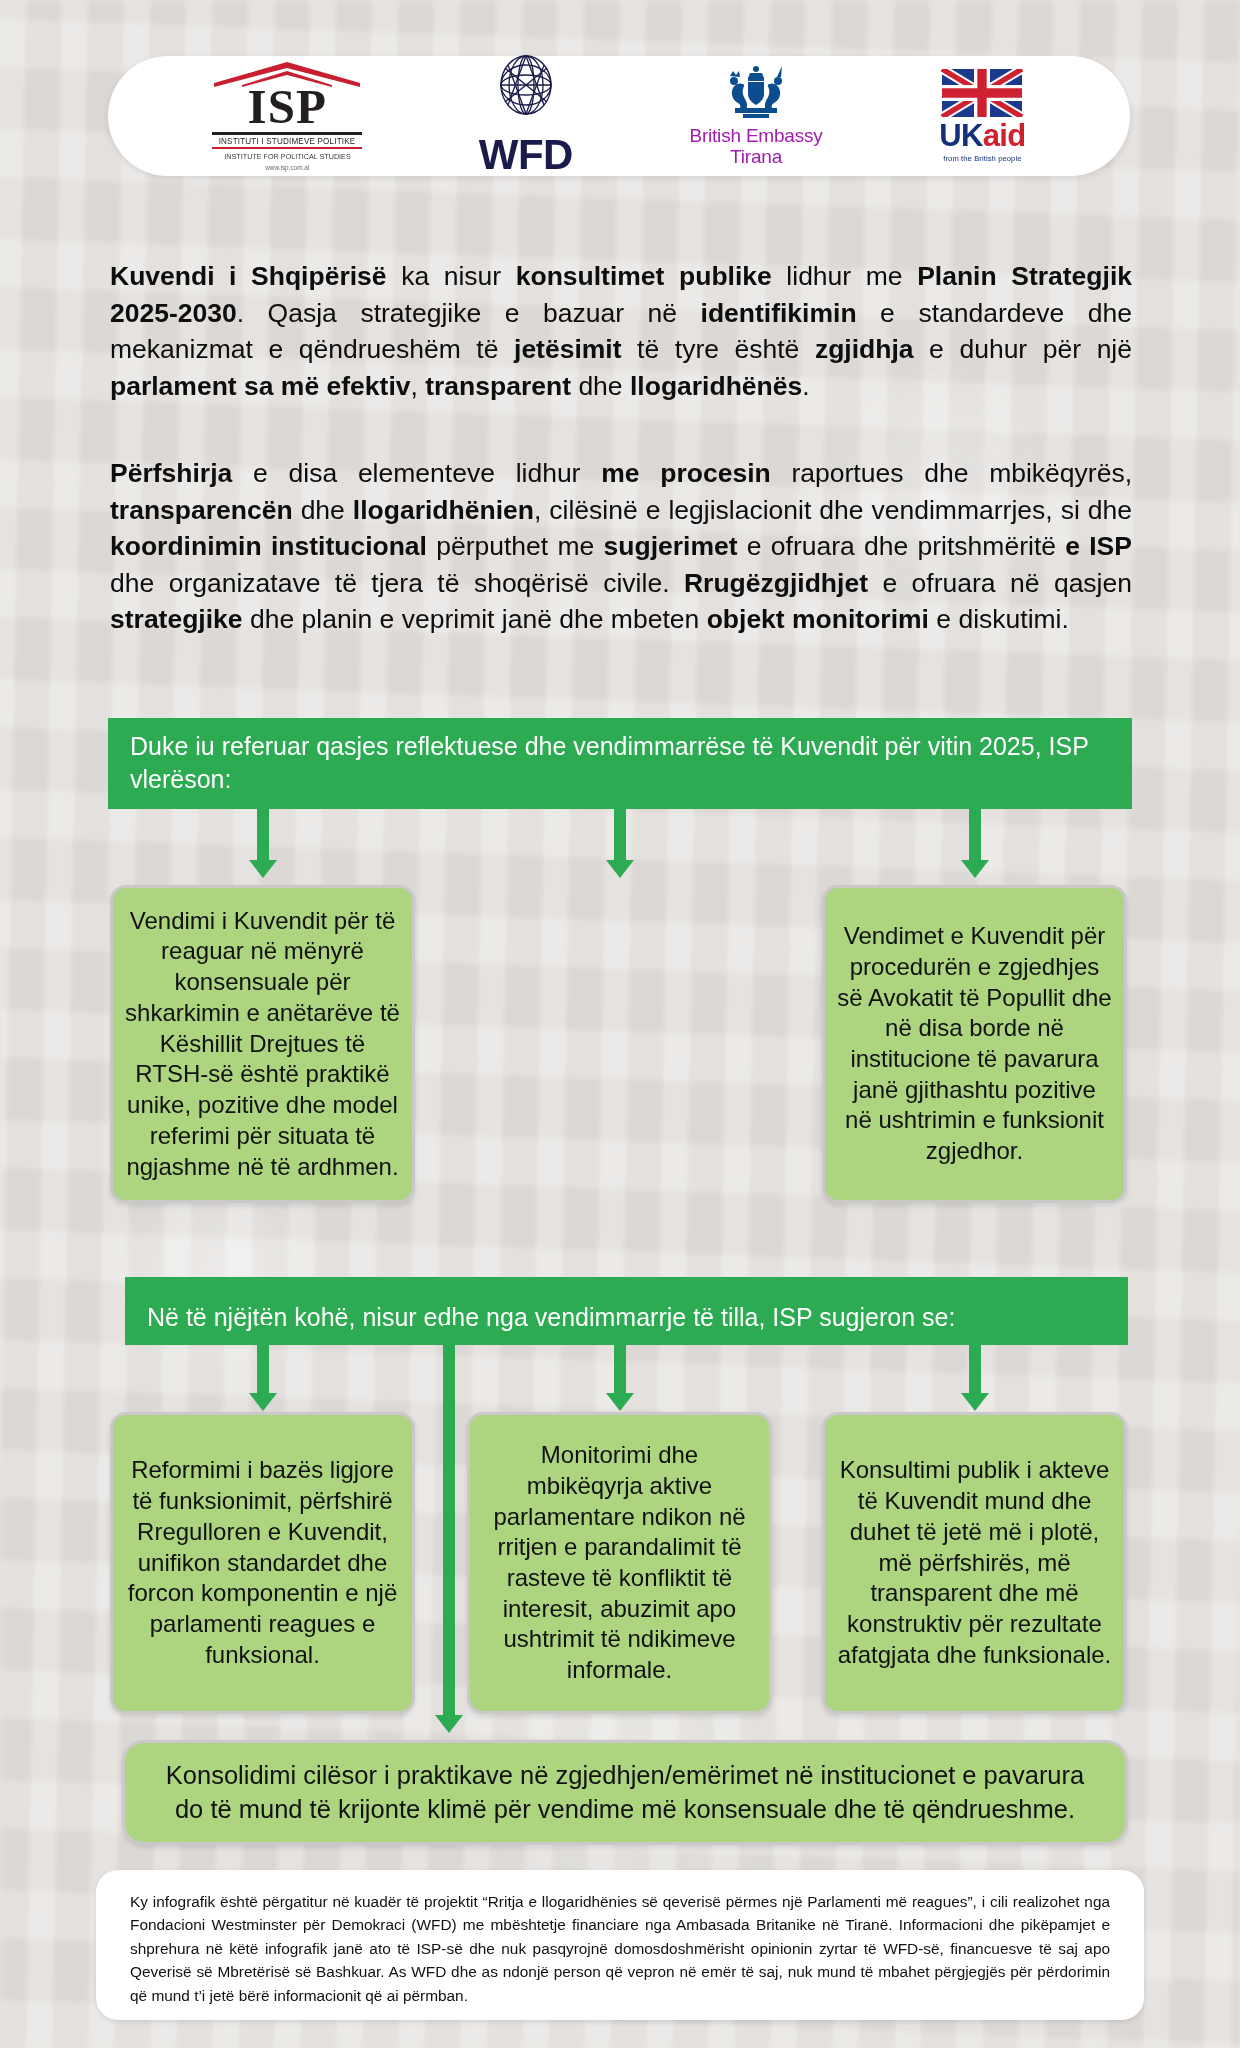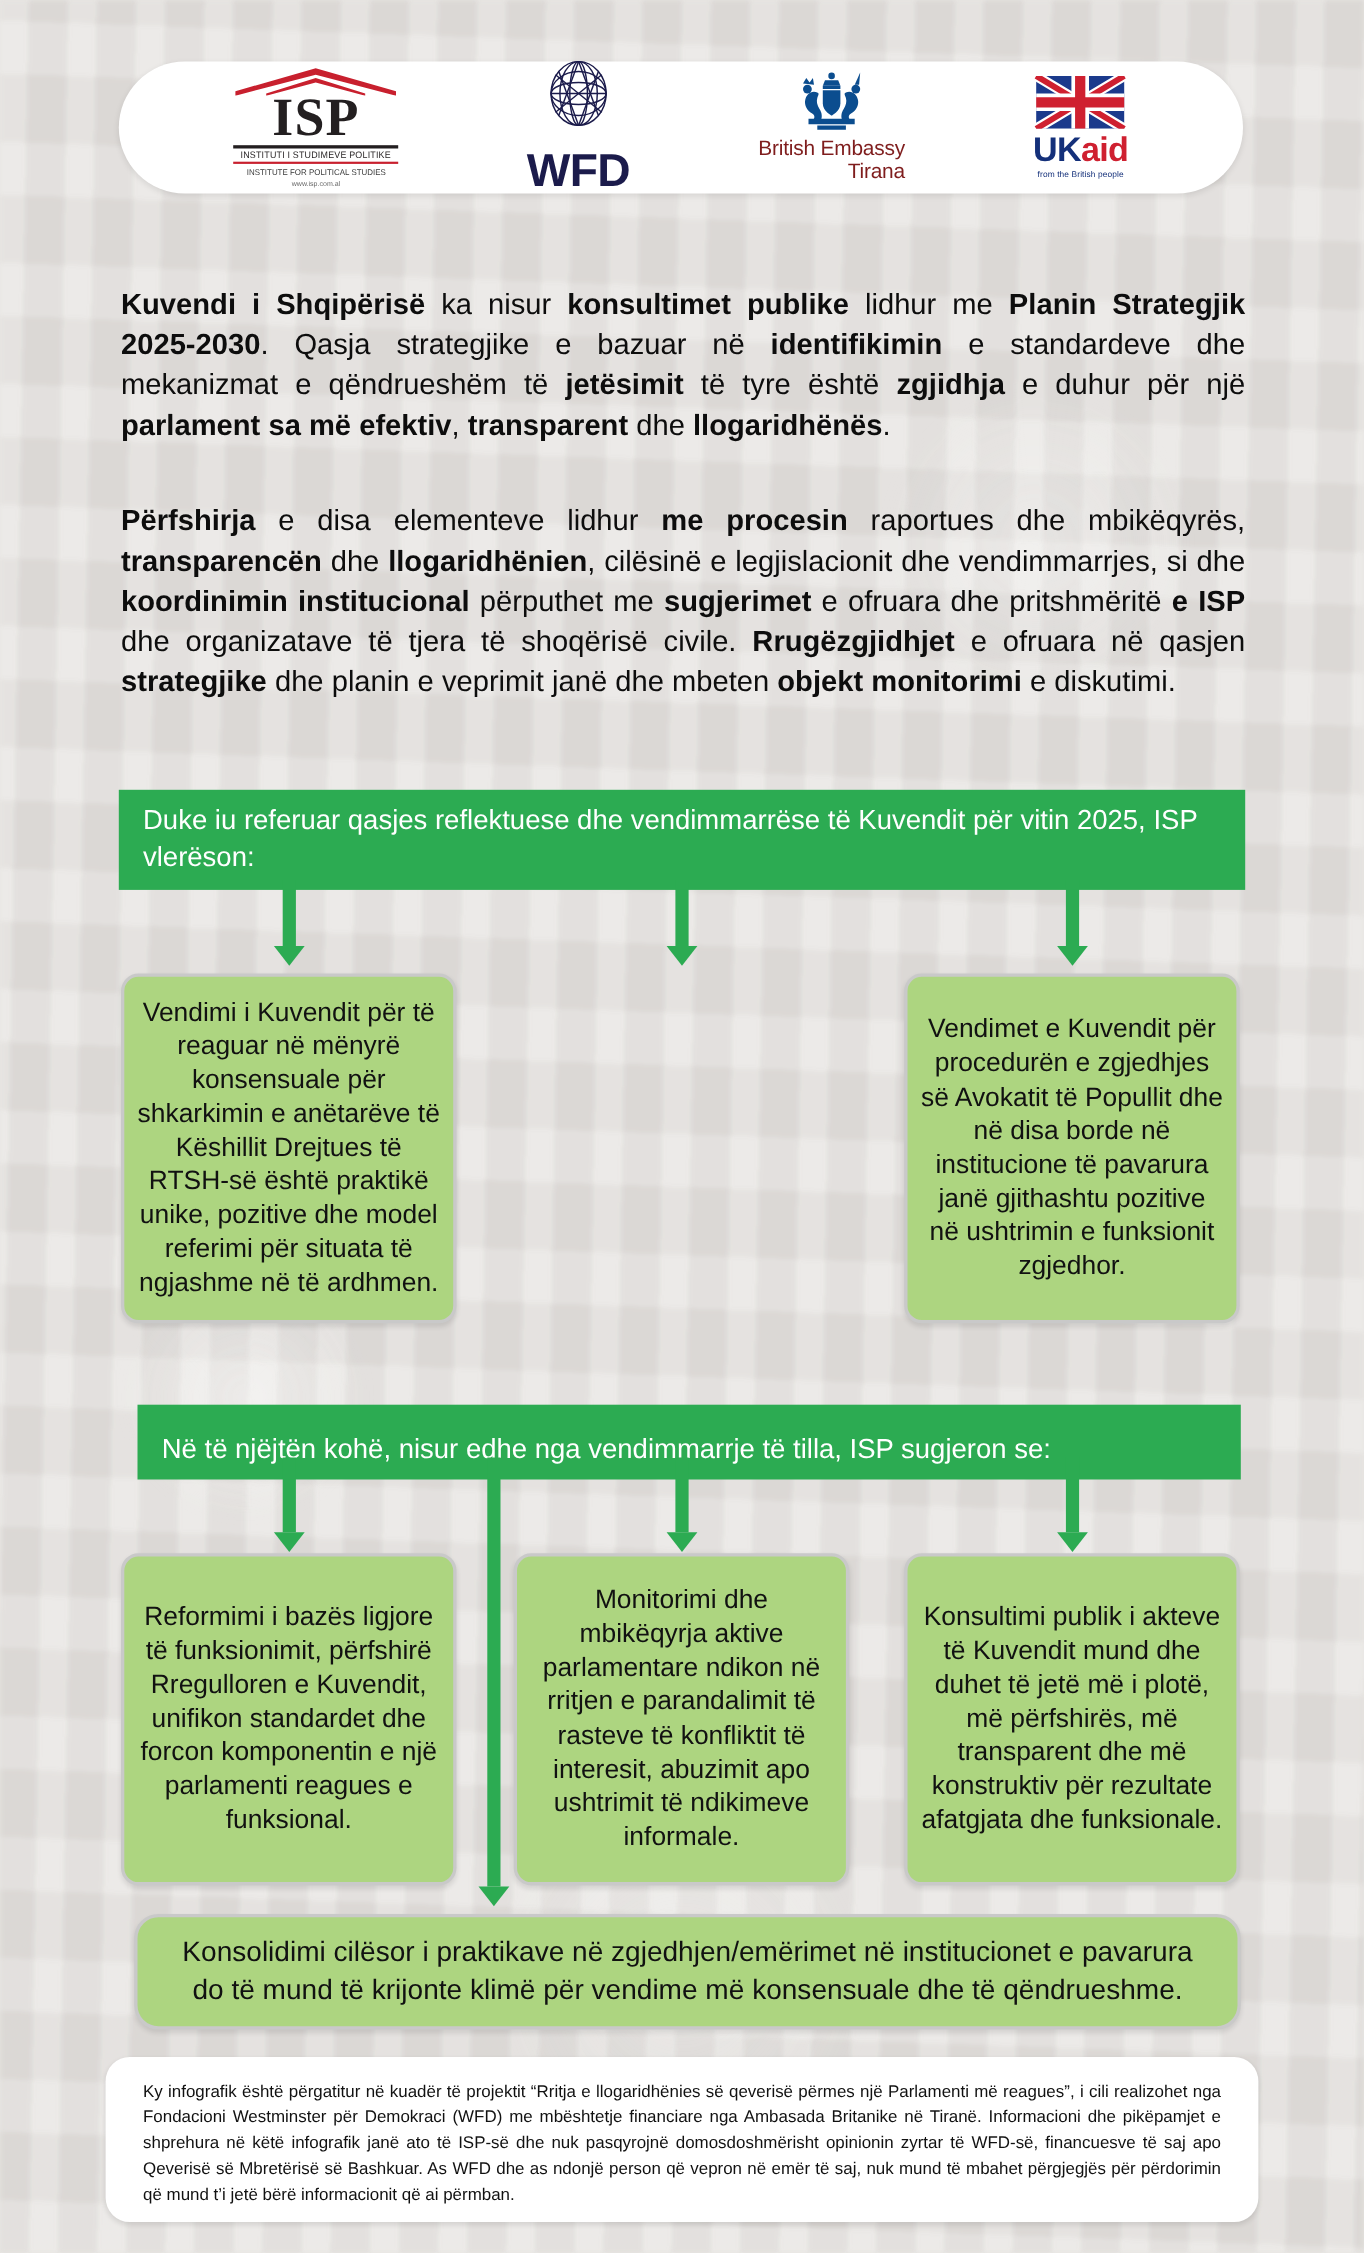--- a/index.html
+++ b/index.html
@@ -102,21 +102,21 @@
   
   .wfd { gap: 14px; flex-direction: column; }
   .wfd-text {
     font-size: 42px; font-weight: 800; color: #1b1b4b;
     letter-spacing: -.5px; font-family: "Liberation Sans", sans-serif;
   }
 
   
   .be { flex-direction: column; gap: 4px; }
   .be-text {
-    font-size: 19px; color: #7f1d1d; line-height: 1.08; text-align: right;
+    font-size: 19px; color: #a21caf; line-height: 1.08; text-align: center;
     font-family: "Liberation Sans", sans-serif; letter-spacing:-.2px;
   }
   .be-text .l2 { display:block; }
 
   
   .uk { flex-direction: column; gap: 3px; align-items:center; }
   .uk-flag { width: 86px; height: 48px; }
   .uk-word { font-size: 31px; font-weight: 800; letter-spacing: -.6px; line-height: 1; }
   .uk-word .uk1 { color: #14307a; }
   .uk-word .uk2 { color: #cf2030; }

